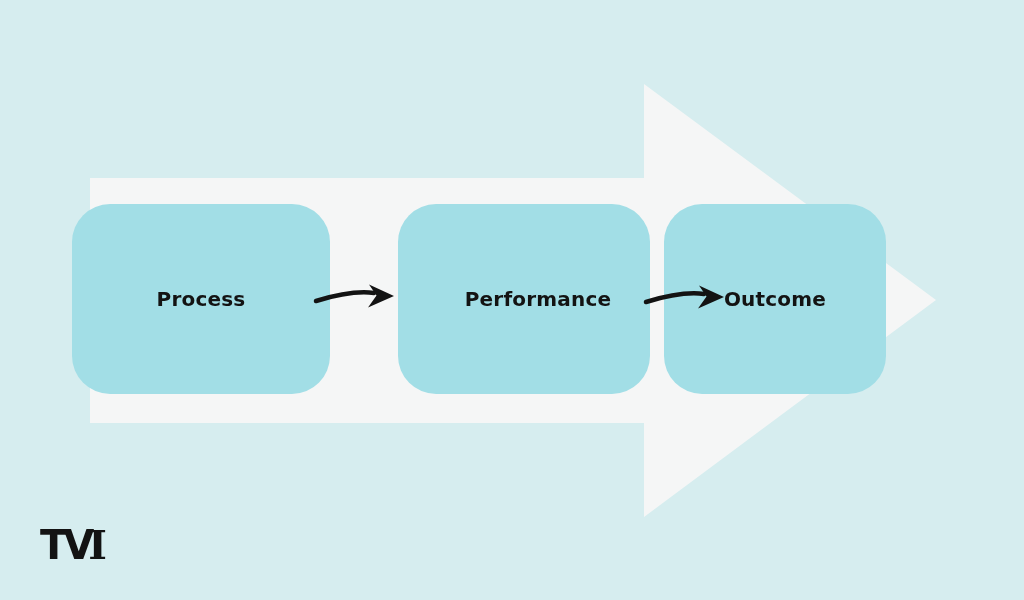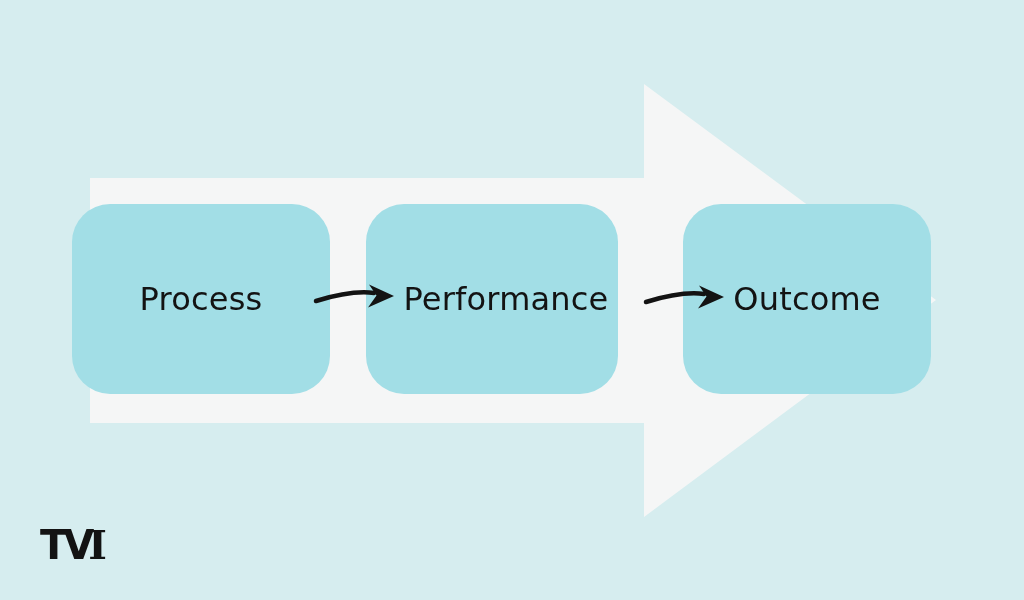--- a/index.html
+++ b/index.html
@@ -30,29 +30,29 @@
     top: 204px;
     height: 190px;
     background: var(--box);
     border-radius: 38px;
     display: flex;
     align-items: center;
     justify-content: center;
     z-index: 2;
   }
   .step-box .label {
-    font-size: 32px;
-    font-weight: 400;
+    font-size: 20px;
+    font-weight: 700;
     color: var(--ink);
     letter-spacing: 0.2px;
     white-space: nowrap;
   }
   .box-process     { left: 72px;  width: 258px; }
-  .box-performance { left: 366px; width: 252px; padding-left: 28px; }
-  .box-outcome     { left: 683px; width: 248px; justify-content: center; }
+  .box-performance { left: 398px; width: 252px; padding-left: 28px; }
+  .box-outcome     { left: 664px; width: 222px; justify-content: center; }
   .connector-svg {
     position: absolute;
     left: 0; top: 0;
     width: 1024px; height: 600px;
     z-index: 3;
     pointer-events: none;
   }
   .connector-svg .shaft {
     fill: none;
     stroke: var(--ink);

